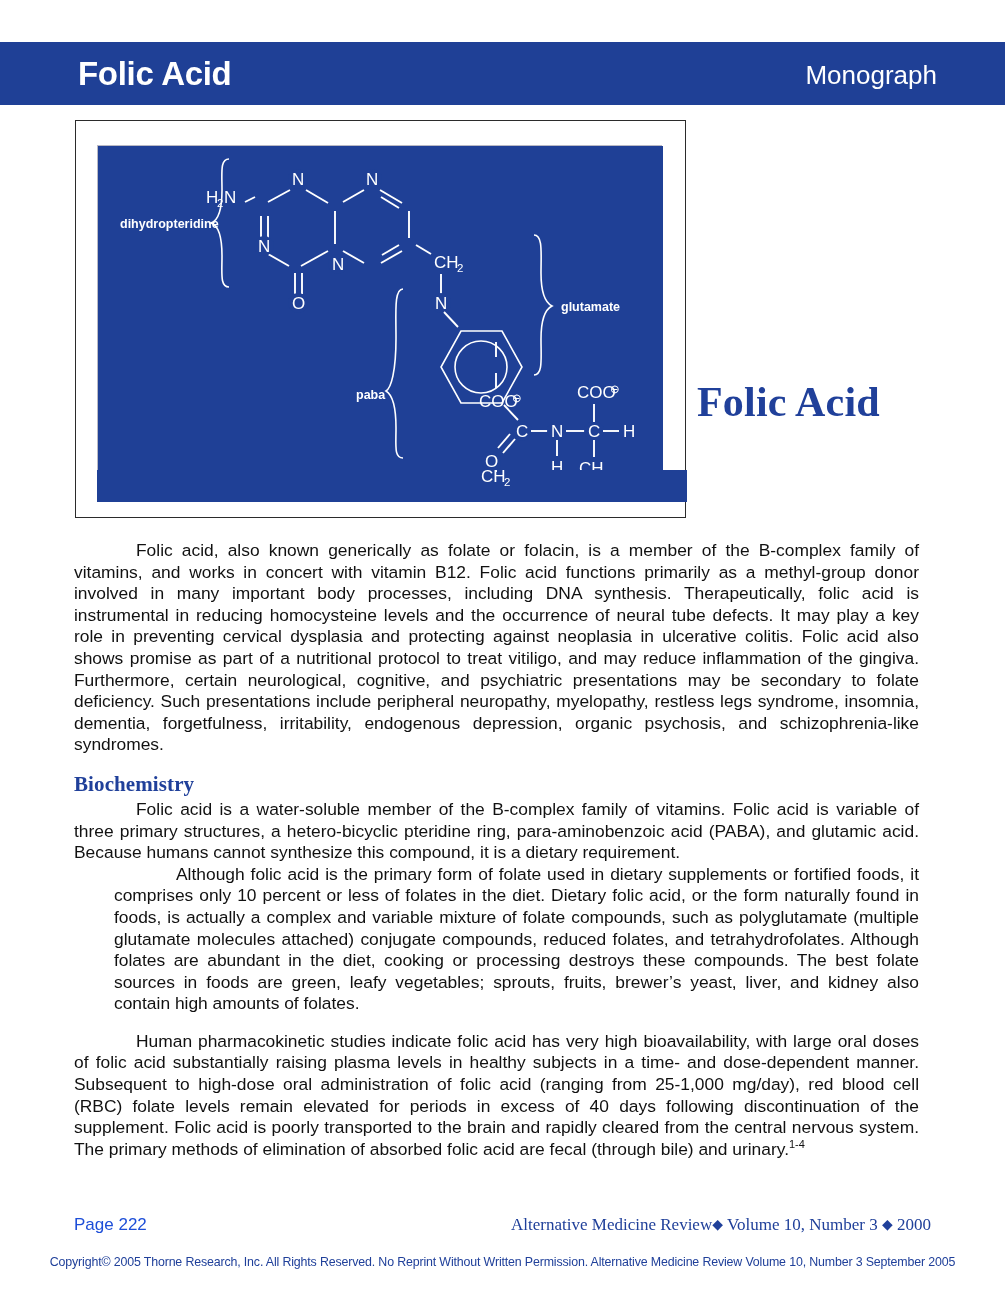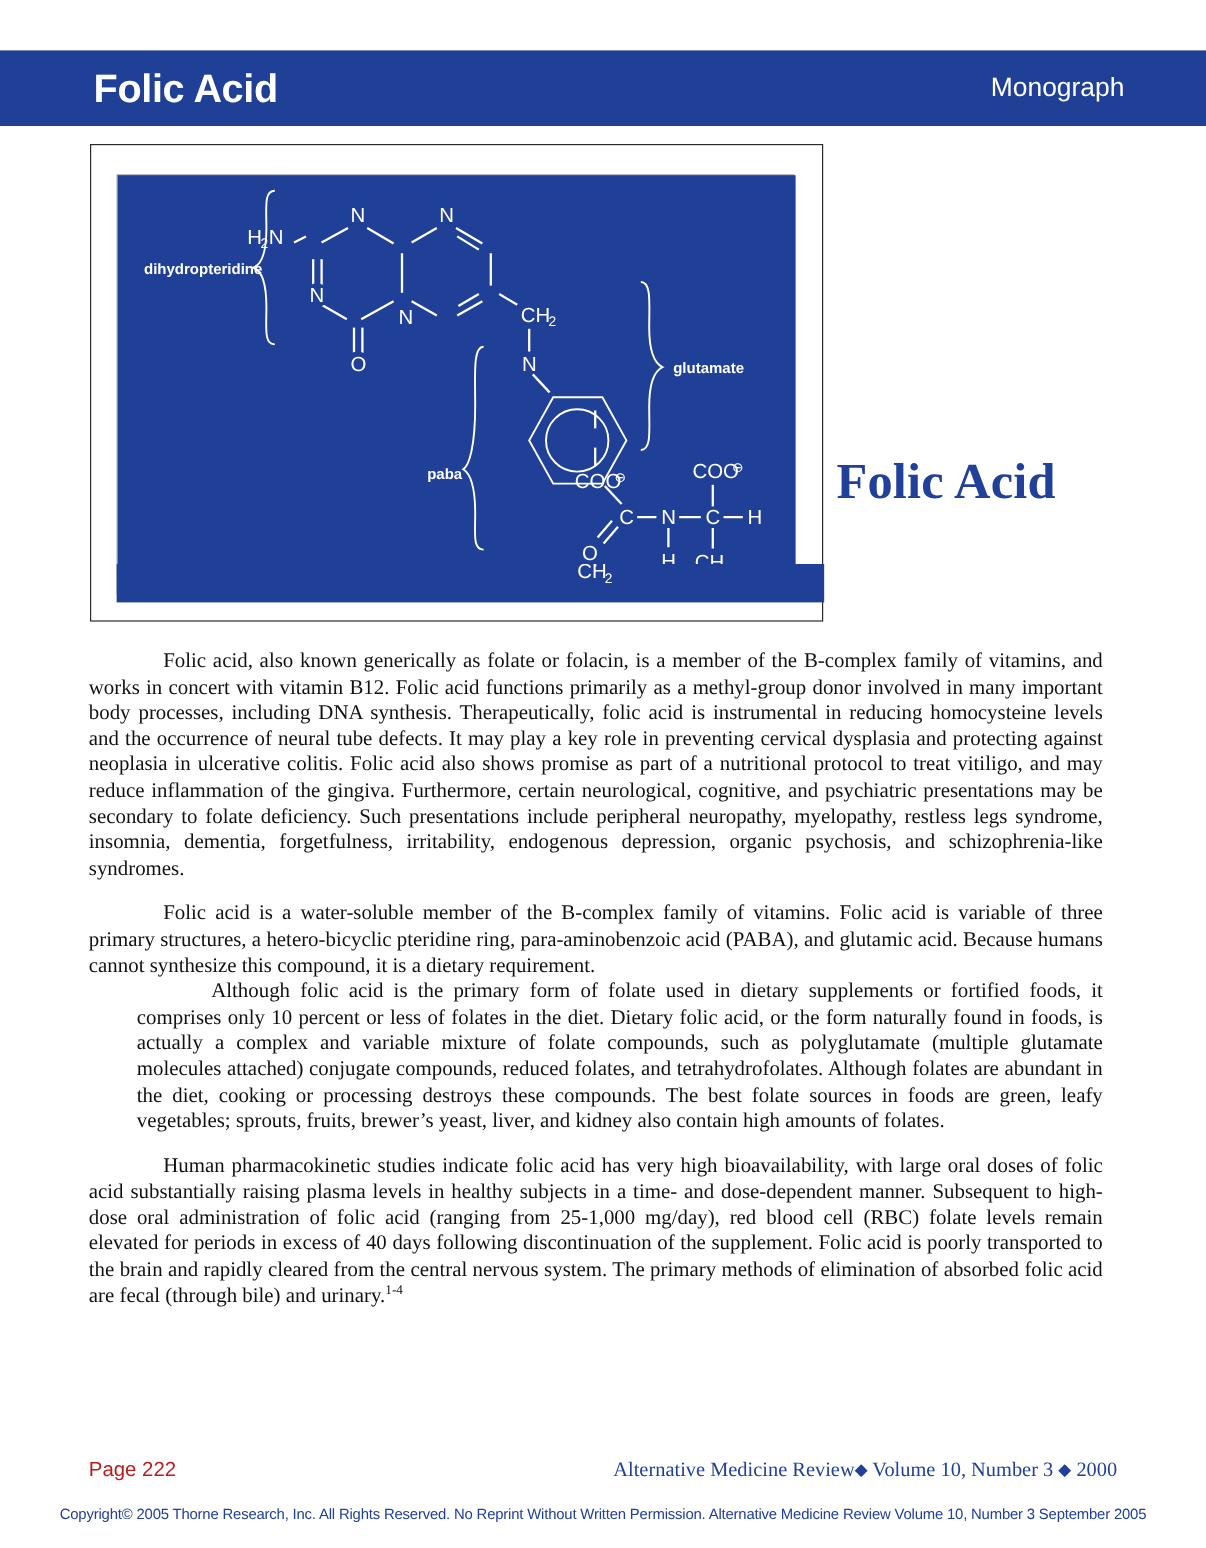--- a/index.html
+++ b/index.html
@@ -34,21 +34,21 @@
     font-weight: bold;
     font-size: 33px;
     letter-spacing: -0.3px;
   }
   .header-kicker {
     position: absolute;
     right: 68px;
     top: 18px;
     color: #ffffff;
     font-family: "Liberation Sans", sans-serif;
-    font-size: 22px;
+    font-size: 26px;
     font-weight: normal;
   }
 
   
   .figure-frame {
     position: absolute;
     left: 75px;
     top: 120px;
     width: 611px;
     height: 398px;
@@ -97,21 +97,21 @@
   .section {
     margin-bottom: 16px;
   }
   p.body-par {
     margin: 0;
     font-size: 17.4px;
     line-height: 21.6px;
     text-align: justify;
     text-indent: 62px;
     color: #111111;
-    font-family: Liberation Serif, serif;
+    font-family: Liberation Sans, sans-serif;
     hyphens: none;
   }
   p.body-par + p.body-par { margin-top: 0; margin-left: 40px; }
   sup.ref {
     font-size: 11px;
     vertical-align: super;
     line-height: 0;
   }
 
   
@@ -122,21 +122,21 @@
     width: 1005px;
   }
   .footer-row {
     position: relative;
     height: 24px;
   }
   .footer-page {
     position: absolute;
     left: 74px;
     top: 0;
-    color: #b91c1c;
+    color: #1d4ed8;
     font-family: "Liberation Sans", sans-serif;
     font-size: 17px;
   }
   .footer-journal {
     position: absolute;
     right: 74px;
     top: 0;
     color: #20409A;
     font-family: "Liberation Serif", serif;
     font-size: 17px;
@@ -366,20 +366,21 @@
 
 <div class="compound-title">Folic Acid</div>
 
 <div class="content">
 
   <div class="section">
     <p class="body-par">Folic acid, also known generically as folate or folacin, is a member of the B-complex family of vitamins, and works in concert with vitamin B12. Folic acid functions primarily as a methyl-group donor involved in many important body processes, including DNA synthesis. Therapeutically, folic acid is instrumental in reducing homocysteine levels and the occurrence of neural tube defects. It may play a key role in preventing cervical dysplasia and protecting against neoplasia in ulcerative colitis. Folic acid also shows promise as part of a nutritional protocol to treat vitiligo, and may reduce inflammation of the gingiva. Furthermore, certain neurological, cognitive, and psychiatric presentations may be secondary to folate deficiency. Such presentations include peripheral neuropathy, myelopathy, restless legs syndrome, insomnia, dementia, forgetfulness, irritability, endogenous depression, organic psychosis, and schizophrenia-like syndromes.</p>
   </div>
 
   <div class="section">
+    <h2 class="section-head">Biochemistry</h2>
     <p class="body-par">Folic acid is a water-soluble member of the B-complex family of vitamins. Folic acid is variable of three primary structures, a hetero-bicyclic pteridine ring, para-aminobenzoic acid (PABA), and glutamic acid. Because humans cannot synthesize this compound, it is a dietary requirement.</p>
     <p class="body-par">Although folic acid is the primary form of folate used in dietary supplements or fortified foods, it comprises only 10 percent or less of folates in the diet. Dietary folic acid, or the form naturally found in foods, is actually a complex and variable mixture of folate compounds, such as polyglutamate (multiple glutamate molecules attached) conjugate compounds, reduced folates, and tetrahydrofolates. Although folates are abundant in the diet, cooking or processing destroys these compounds. The best folate sources in foods are green, leafy vegetables; sprouts, fruits, brewer’s yeast, liver, and kidney also contain high amounts of folates.</p>
   </div>
 
   <div class="section">
     <p class="body-par"><span>Human pharmacokinetic studies indicate folic acid has very high bioavailability, with large oral doses of folic acid substantially raising plasma levels in healthy subjects in a time- and dose-dependent manner. Subsequent to high-dose oral administration of folic acid (ranging from 25-1,000 mg/day), red blood cell (RBC) folate levels remain elevated for periods in excess of 40 days following discontinuation of the supplement. Folic acid is poorly transported to the brain and rapidly cleared from the central nervous system. The primary methods of elimination of absorbed folic acid are fecal (through bile) and urinary.</span><sup class="ref">1-4</sup></p>
   </div>
 
 </div>
 

